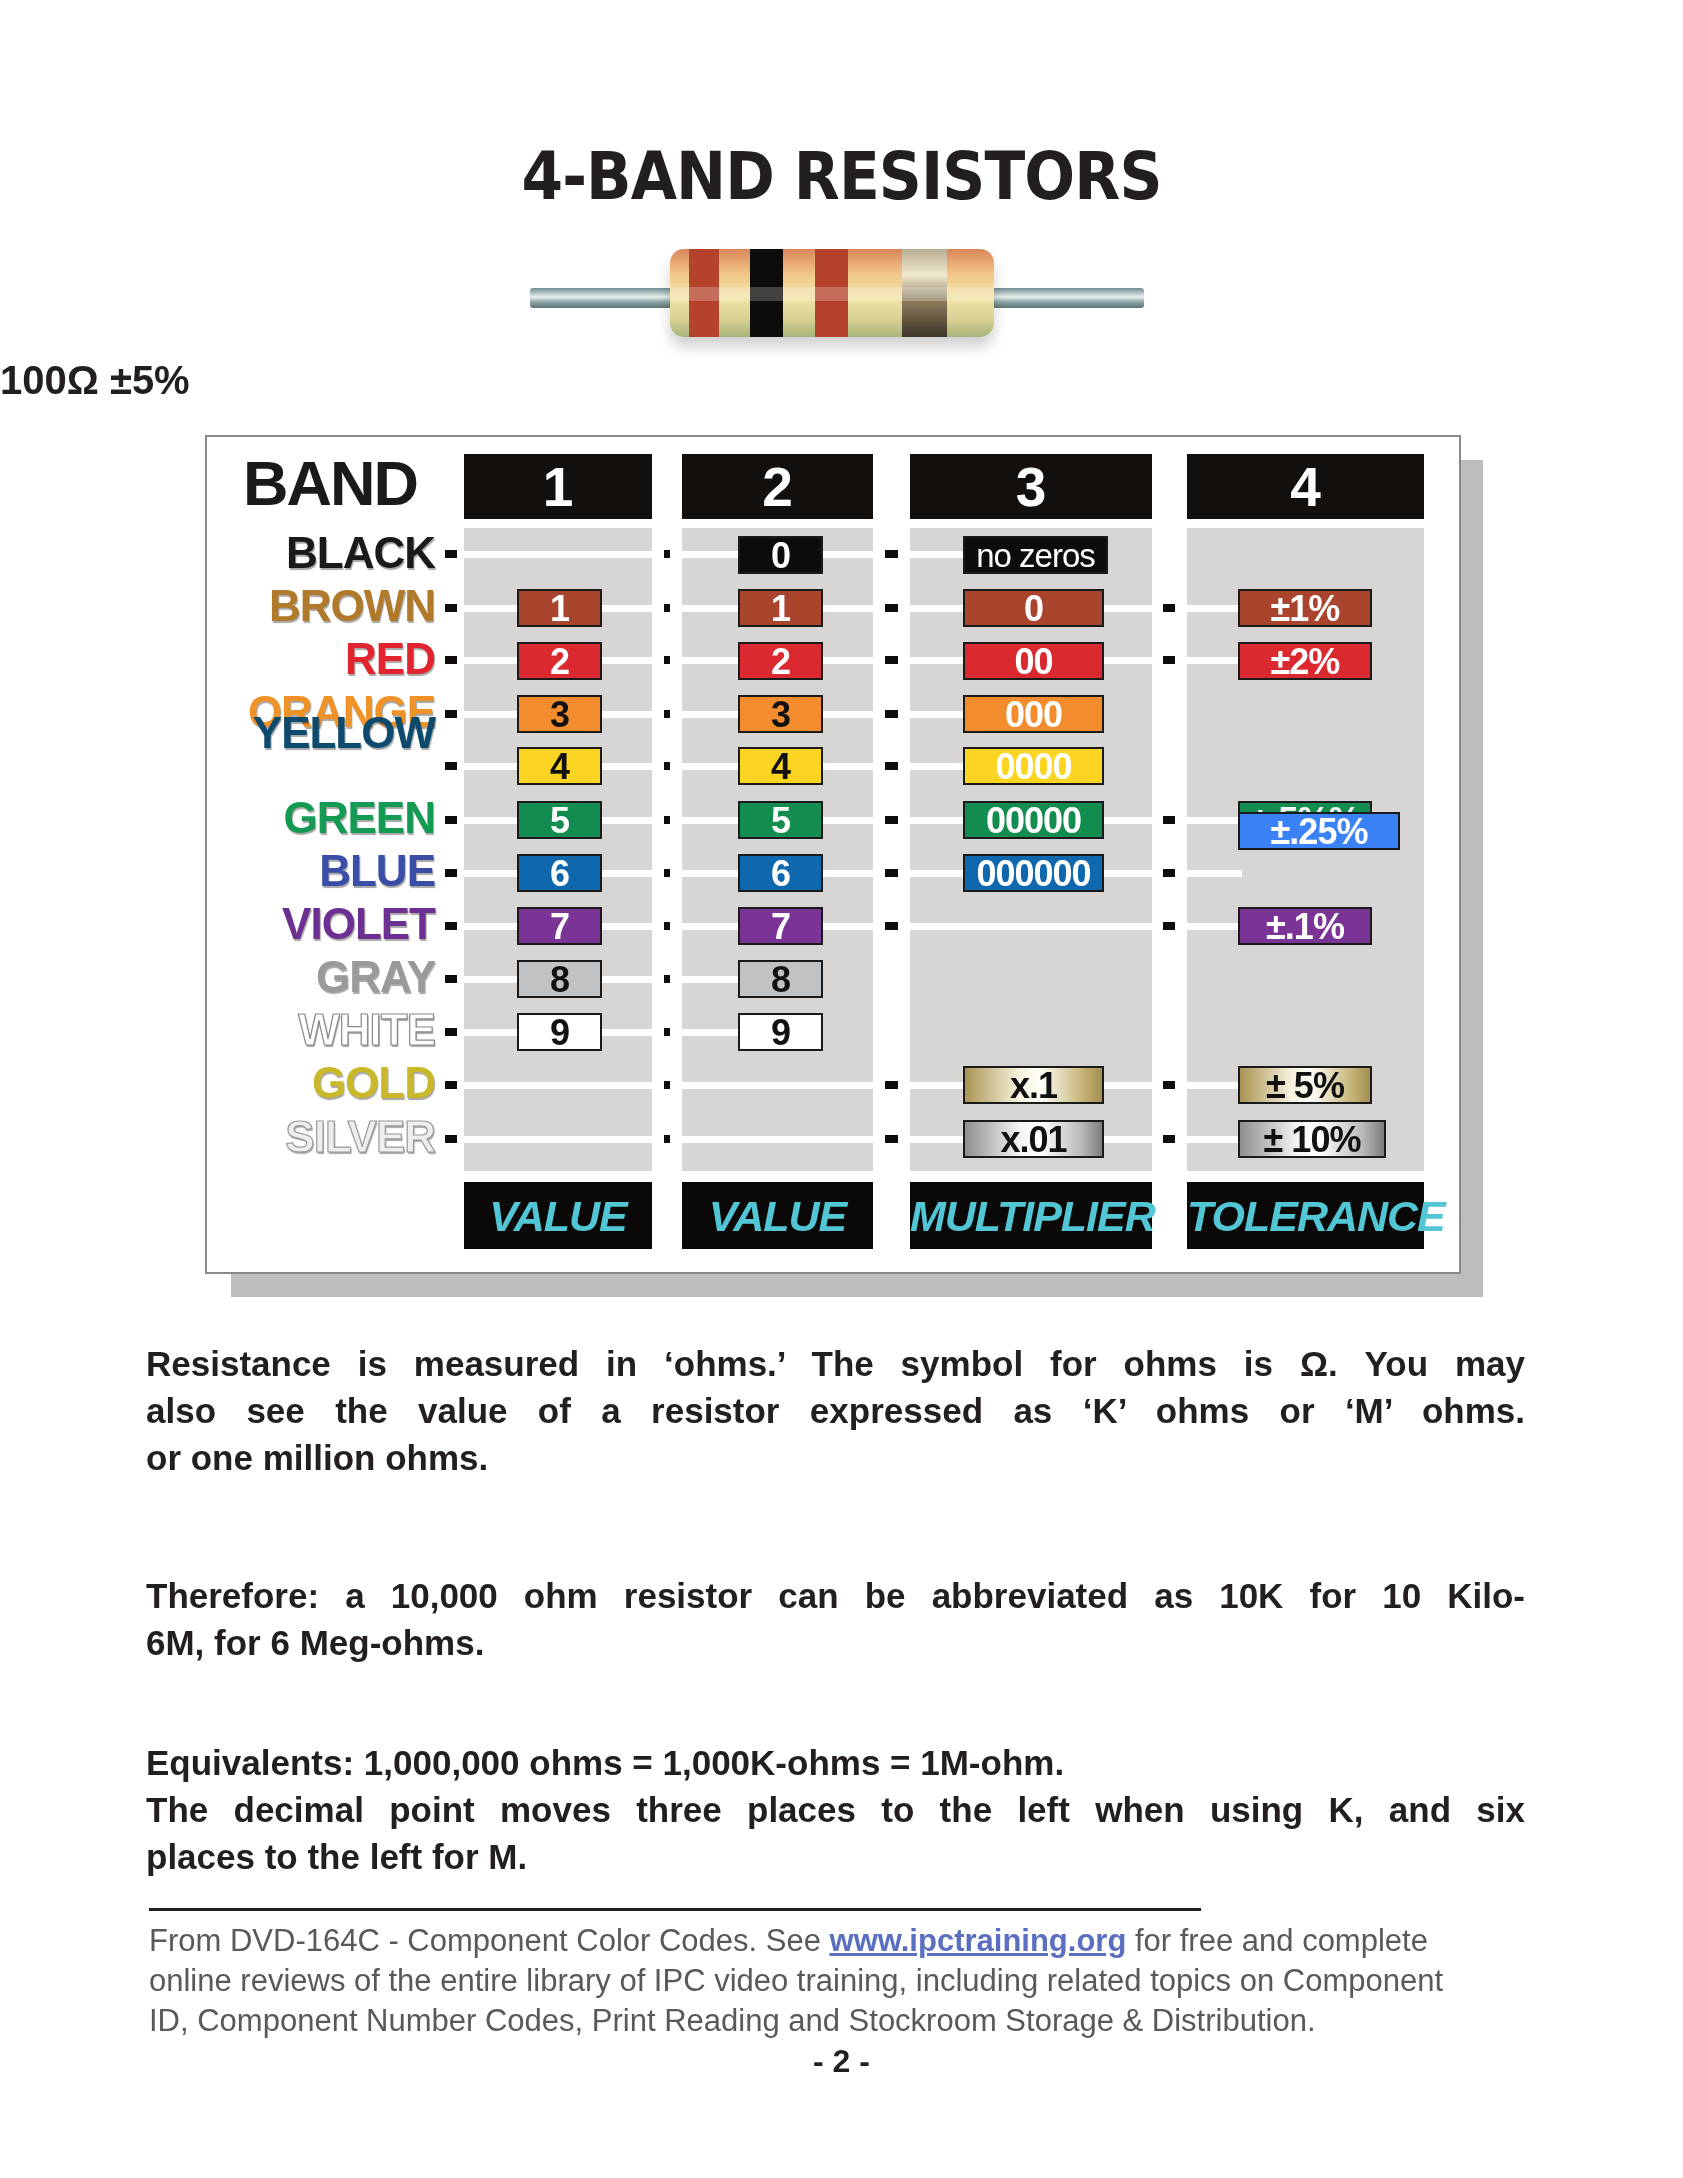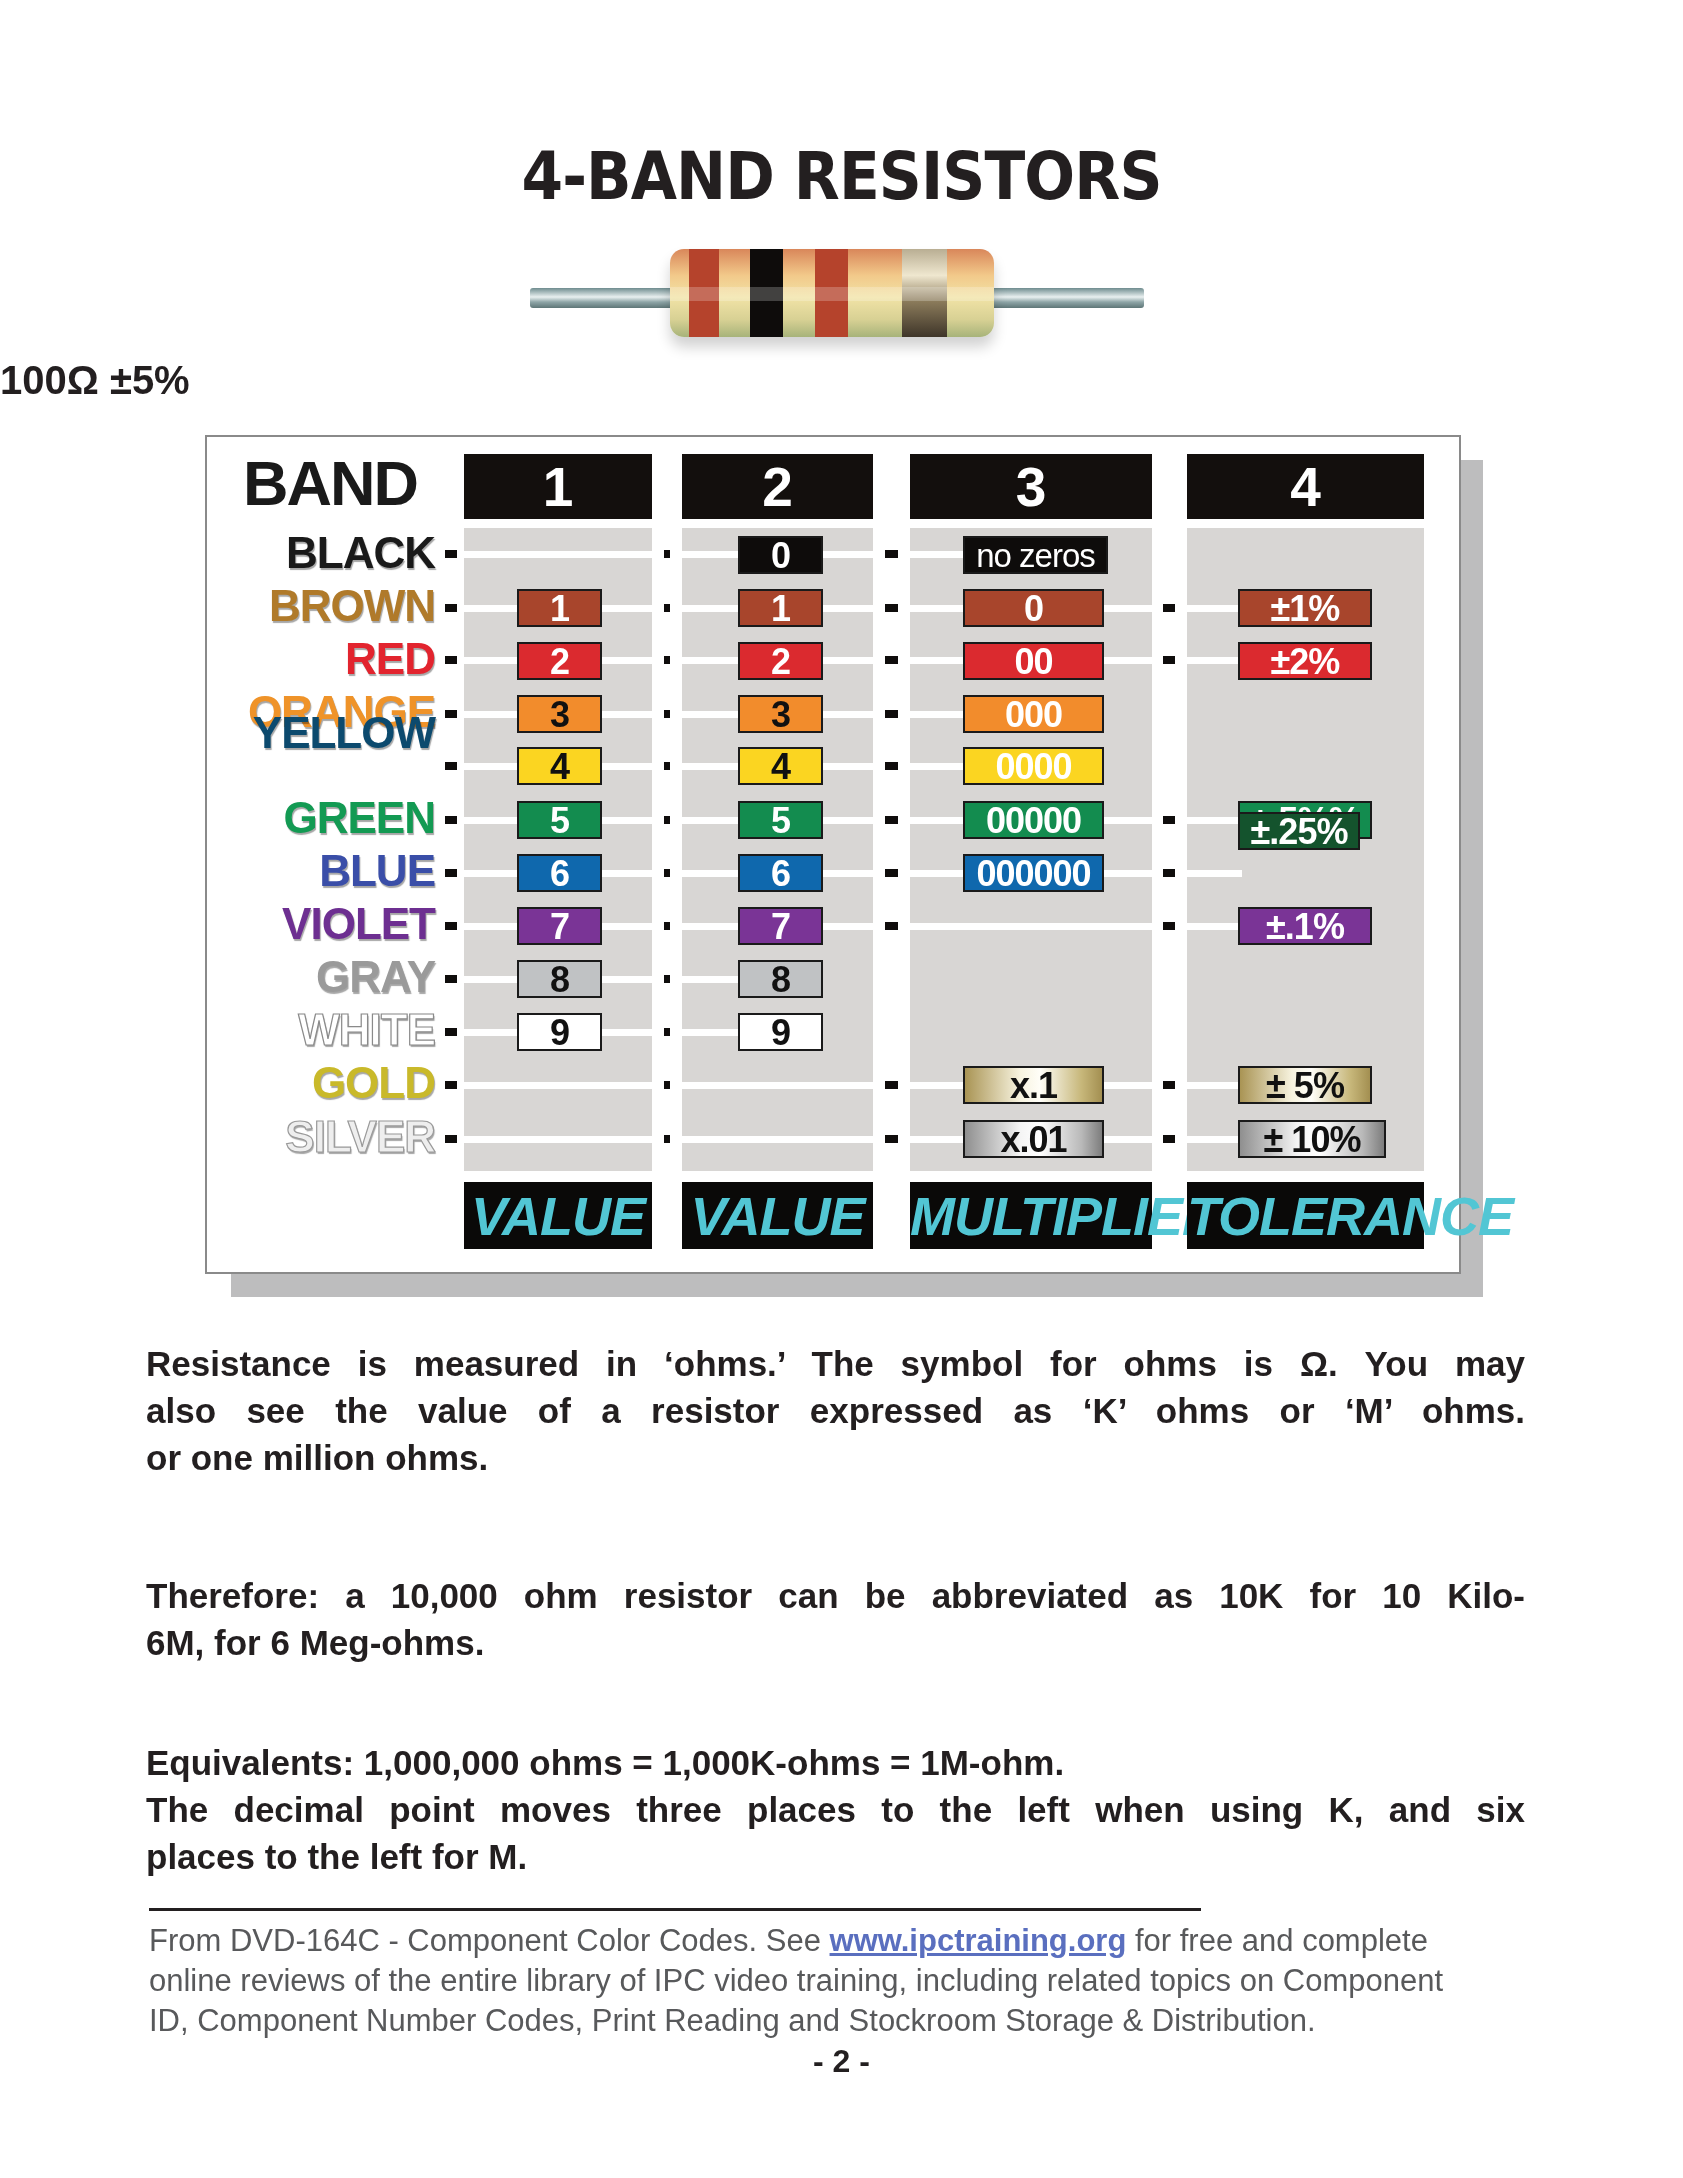--- a/index.html
+++ b/index.html
@@ -33,21 +33,21 @@
   #table-frame { left: 205px; top: 435px; width: 1252px; height: 835px; background: #ffffff;
                  border: 2.5px solid #8a8a8a; }
 
   .band-title { left: 243px; top: 447px; font-size: 63px; font-weight: bold; color: #1a1a1a;
                 letter-spacing: -2px; font-family: "Liberation Sans", sans-serif; }
 
   .col-head { position: absolute; top: 454px; height: 65px; background: #130f0d; color: #fff;
               font-weight: bold; font-size: 55px; text-align: center; line-height: 67px; }
   .col-bg { position: absolute; top: 528px; height: 643px; background: #d8d6d4; }
   .col-foot { position: absolute; top: 1182px; height: 67px; background: #0a0908; color: #52c6d4;
-              font-weight: bold; font-style: italic; font-size: 54px; text-align: center;
+              font-weight: bold; font-style: italic; font-size: 43px; text-align: center;
               line-height: 69px; letter-spacing: -1px; }
 
   .row-line { position: absolute; height: 7px; background: #ffffff; }
   .dash { position: absolute; height: 8px; background: #0f0d0c; }
 
   .color-label { position: absolute; right: 1248px; font-weight: bold; font-size: 44px;
                  text-align: right; white-space: nowrap; letter-spacing: -1px;
                  text-shadow: 1px 2px 1px rgba(0,0,0,0.35); }
   .lbl-white { color: #ffffff; -webkit-text-stroke: 1.2px #8a8a8a; }
   .lbl-silver { color: #f1f1f1; -webkit-text-stroke: 1.2px #9a9a9a; }
@@ -181,21 +181,21 @@
     <div class="row-line" style="top: 870px; left: 682px; width: 191px;"></div>
     <div class="row-line" style="top: 870px; left: 910px; width: 242px;"></div>
     <div class="row-line" style="top: 870px; left: 1187px; width: 55px;"></div>
     <div class="dash" style="top: 869px; left: 445px; width: 12px;"></div>
     <div class="dash" style="top: 869px; left: 664px; width: 6px;"></div>
     <div class="dash" style="top: 869px; left: 885px; width: 13px;"></div>
     <div class="dash" style="top: 869px; left: 1163px; width: 12px;"></div>
     <div class="chip" style="left: 517px; width: 85px; top: 854px; background: rgb(15, 104, 173);">6</div>
     <div class="chip" style="left: 738px; width: 85px; top: 854px; background: rgb(15, 104, 173);">6</div>
     <div class="chip" style="left: 963px; width: 141px; top: 854px; background: rgb(15, 104, 173);">000000</div>
-    <div class="chip" style="left: 1238px; width: 122px; top: 812px; background: #14532d;">±.25%</div>
+    <div class="chip" style="left: 1238px; width: 162px; top: 812px; background: #3b82f6;">±.25%</div>
     <div class="color-label" style="top: 899px; color: rgb(109, 47, 145);">VIOLET</div>
     <div class="row-line" style="top: 923px; left: 464px; width: 188px;"></div>
     <div class="row-line" style="top: 923px; left: 682px; width: 191px;"></div>
     <div class="row-line" style="top: 923px; left: 910px; width: 242px;"></div>
     <div class="row-line" style="top: 923px; left: 1187px; width: 55px;"></div>
     <div class="dash" style="top: 922px; left: 445px; width: 12px;"></div>
     <div class="dash" style="top: 922px; left: 664px; width: 6px;"></div>
     <div class="dash" style="top: 922px; left: 885px; width: 13px;"></div>
     <div class="dash" style="top: 922px; left: 1163px; width: 12px;"></div>
     <div class="chip" style="left: 517px; width: 85px; top: 907px; background: rgb(122, 52, 150);">7</div>

